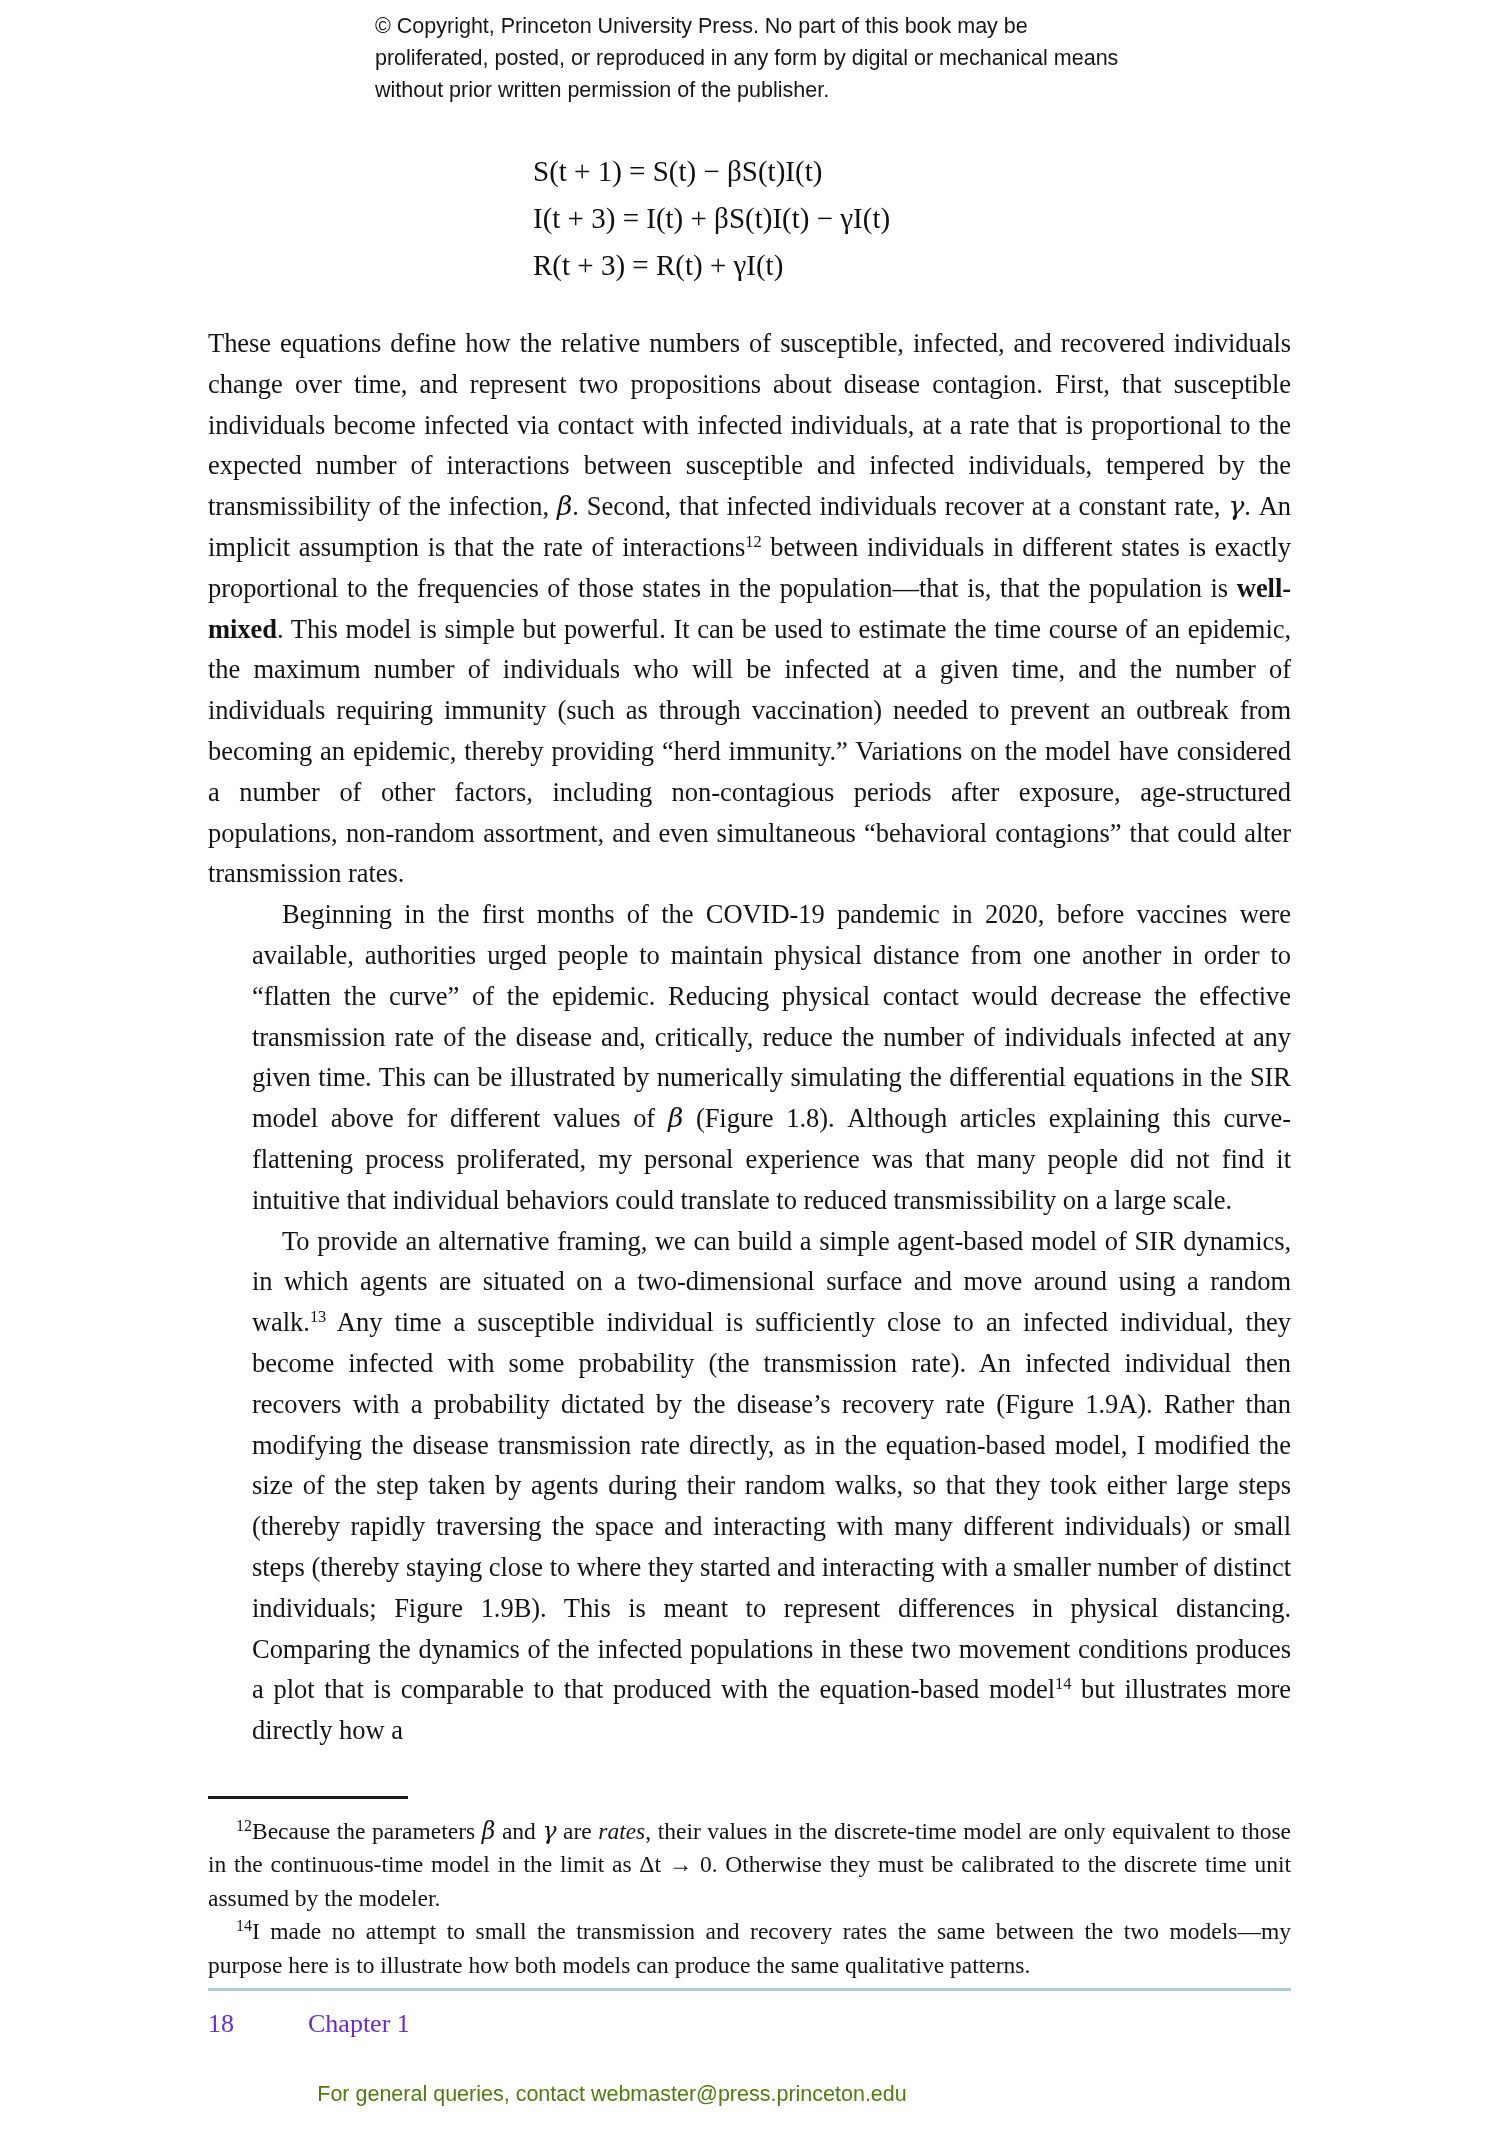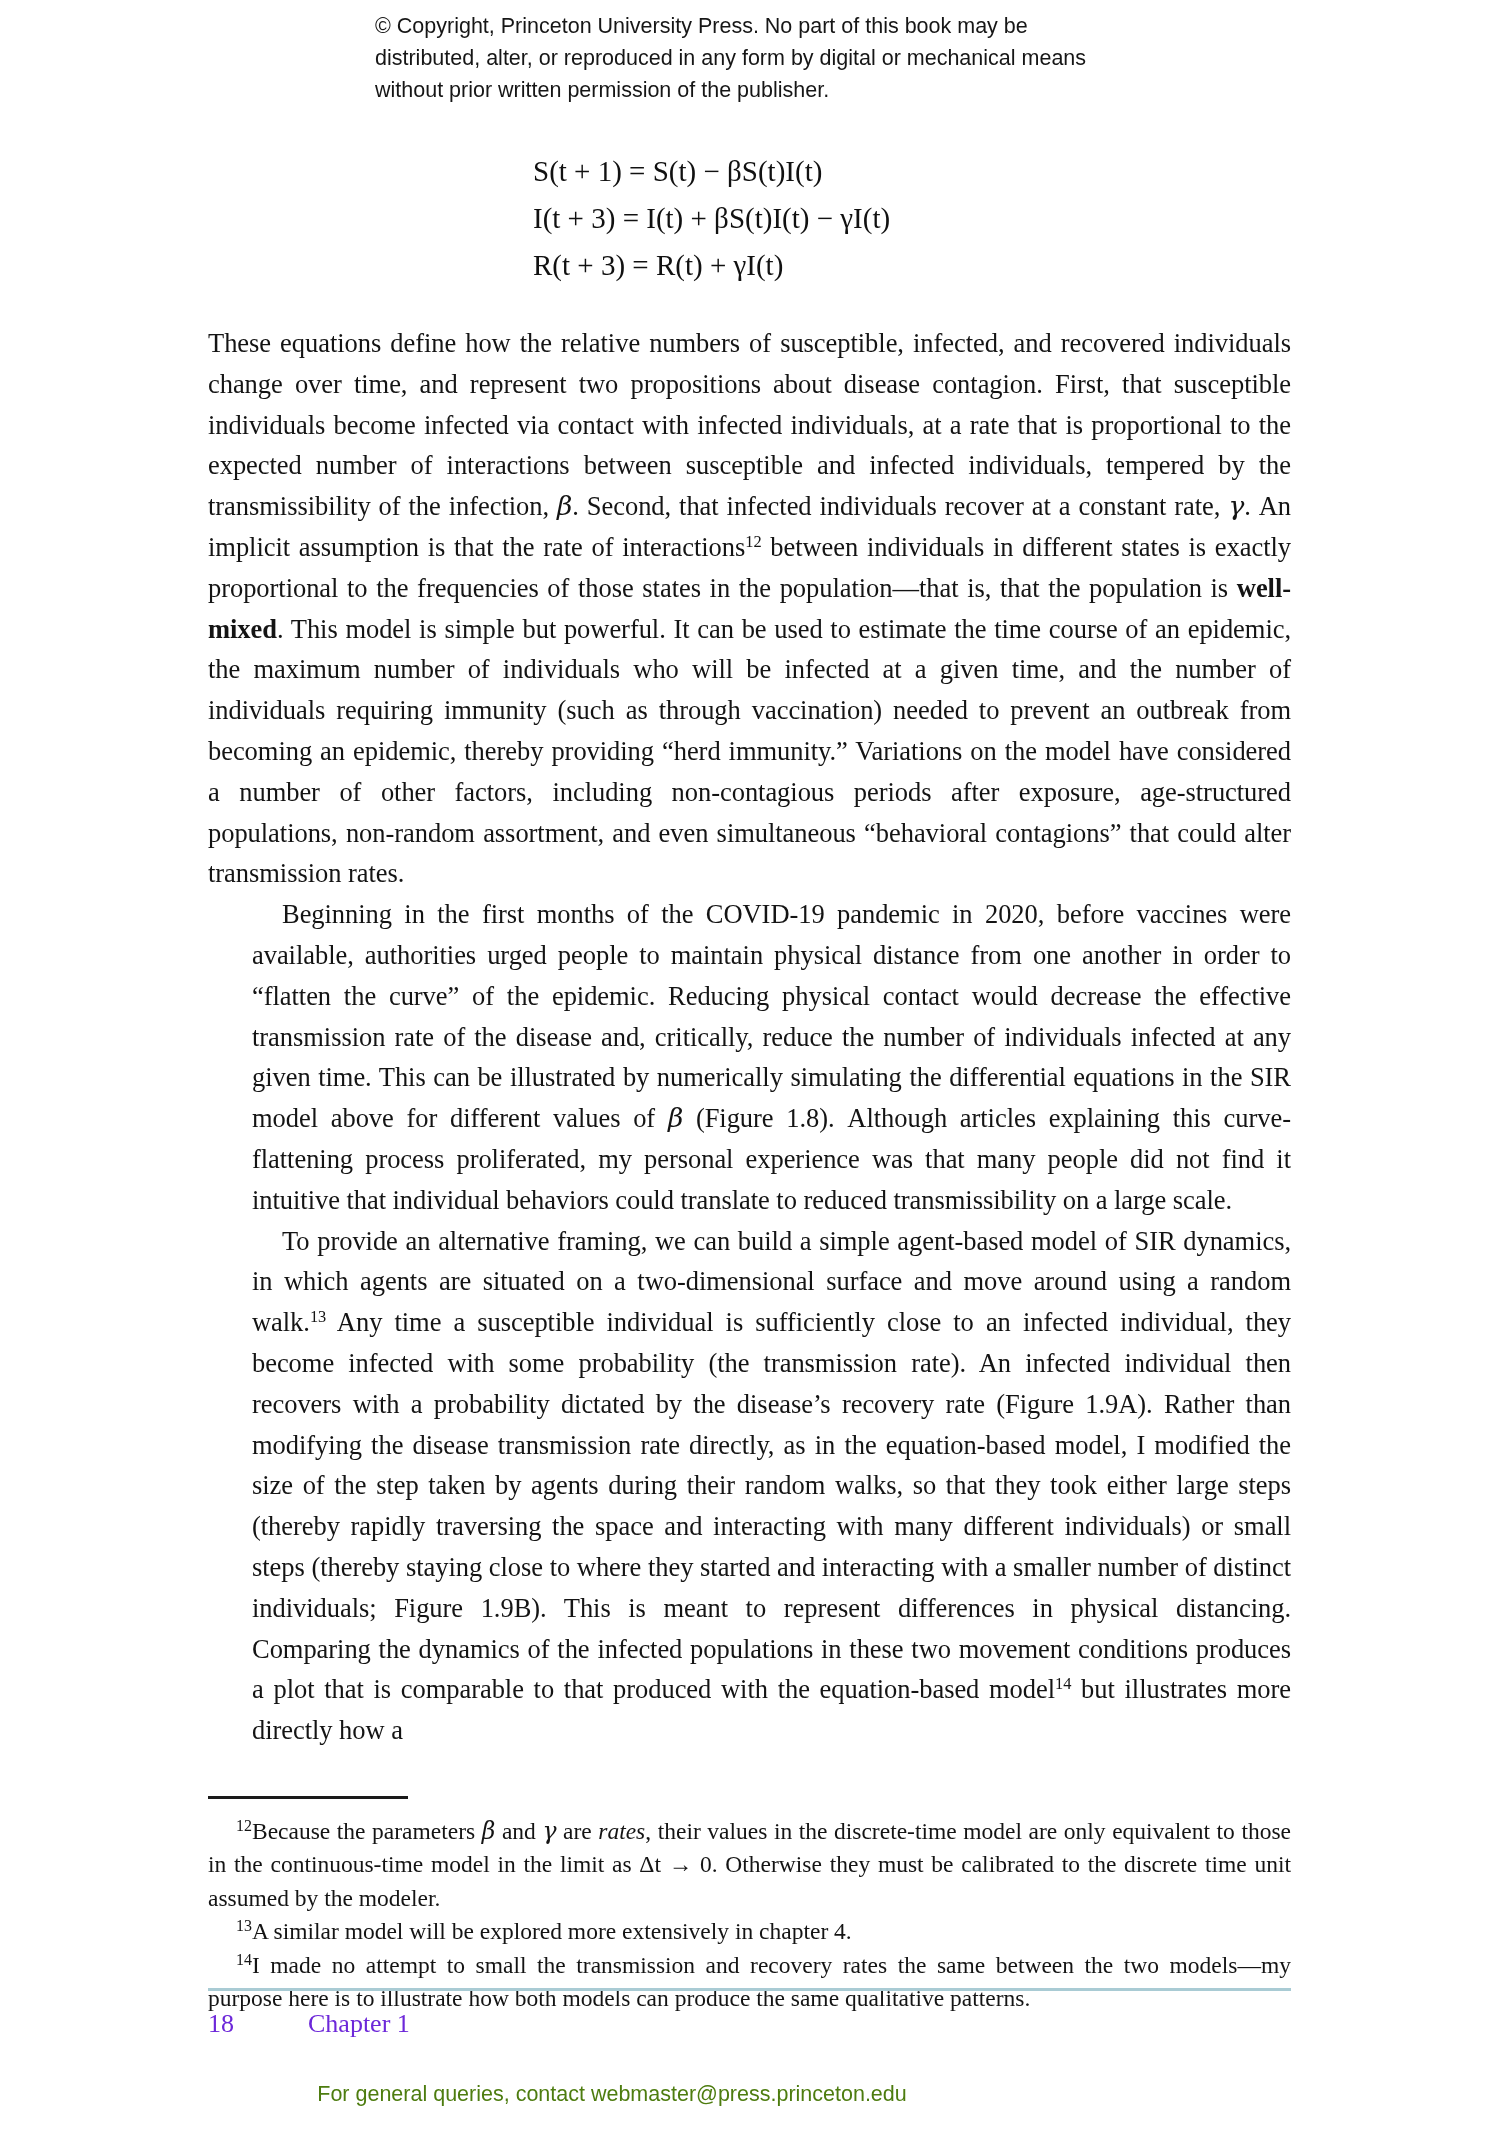--- a/index.html
+++ b/index.html
@@ -130,21 +130,21 @@
     width: 1224px;
     text-align: center;
     font-family: "Liberation Sans", "DejaVu Sans", sans-serif;
     font-size: 21.5px;
     color: #4d7c0f;
   }
 </style>
 </head>
 <body>
 
-<div id="copyright-notice">© Copyright, Princeton University Press. No part of this book may be distributed, alter, or reproduced in any form by digital or mechanical means without prior written permission of the publisher.</div>
+<div id="copyright-notice">© Copyright, Princeton University Press. No part of this book may be proliferated, posted, or reproduced in any form by digital or mechanical means without prior written permission of the publisher.</div>
 
 <div id="page-body">
 
   <div class="equation-block">
     <div class="equation-line">S(t + 1) = S(t) − βS(t)I(t)</div>
     <div class="equation-line">I(t + 3) = I(t) + βS(t)I(t) − γI(t)</div>
     <div class="equation-line">R(t + 3) = R(t) + γI(t)</div>
   </div>
 
   <p class="body-par"><span>These equations define how the relative numbers of susceptible, infected, and recovered individuals change over time, and represent two propositions about disease contagion. First, that susceptible individuals become infected via contact with infected individuals, at a rate that is proportional to the expected number of interactions between susceptible and infected individuals, tempered by the transmissibility of the infection, </span><span class="eq-greek">β</span><span>. Second, that infected individuals recover at a constant rate, </span><span class="eq-greek">γ</span><span>. An implicit assumption is that the rate of interactions</span><sup class="fn">12</sup><span> between individuals in different states is exactly proportional to the frequencies of those states in the population—that is, that the population is </span><span class="bold">well-mixed</span><span>. This model is simple but powerful. It can be used to estimate the time course of an epidemic, the maximum number of individuals who will be infected at a given time, and the number of individuals requiring immunity (such as through vaccination) needed to prevent an outbreak from becoming an epidemic, thereby providing “herd immunity.” Variations on the model have considered a number of other factors, including non-contagious periods after exposure, age-structured populations, non-random assortment, and even simultaneous “behavioral contagions” that could alter transmission rates.</span></p>
@@ -153,21 +153,20 @@
 
   <p class="body-par indented"><span>To provide an alternative framing, we can build a simple agent-based model of SIR dynamics, in which agents are situated on a two-dimensional surface and move around using a random walk.</span><sup class="fn">13</sup><span> Any time a susceptible individual is sufficiently close to an infected individual, they become infected with some probability (the transmission rate). An infected individual then recovers with a probability dictated by the disease’s recovery rate (Figure 1.9A). Rather than modifying the disease transmission rate directly, as in the equation-based model, I modified the size of the step taken by agents during their random walks, so that they took either large steps (thereby rapidly traversing the space and interacting with many different individuals) or small steps (thereby staying close to where they started and interacting with a smaller number of distinct individuals; Figure 1.9B). This is meant to represent differences in physical distancing. Comparing the dynamics of the infected populations in these two movement conditions produces a plot that is comparable to that produced with the equation-based model</span><sup class="fn">14</sup><span> but illustrates more directly how a</span></p>
 
 </div>
 
 <div id="footnote-area">
   <div id="footnote-rule"></div>
 
   <p class="footnote indented"><sup class="fnum">12</sup><span>Because the parameters </span><span class="eq-greek">β</span><span> and </span><span class="eq-greek">γ</span><span> are </span><span class="ital">rates</span><span>, their values in the discrete-time model are only equivalent to those in the continuous-time model in the limit as Δt → 0. Otherwise they must be calibrated to the discrete time unit assumed by the modeler.</span></p>
 
-  <p class="footnote indented"><sup class="fnum">13</sup><span>A similar model will be explored more extensively in chapter 4.</span></p>
 
   <p class="footnote indented"><sup class="fnum">14</sup><span>I made no attempt to small the transmission and recovery rates the same between the two models—my purpose here is to illustrate how both models can produce the same qualitative patterns.</span></p>
 </div>
 
 <div id="page-footer">
   <div id="footer-rule" style="background: rgb(169, 203, 212);"></div>
   <div id="footer-line">
     <span id="footer-page-number">18</span>
     <span id="footer-chapter-label">Chapter 1</span>
   </div>

